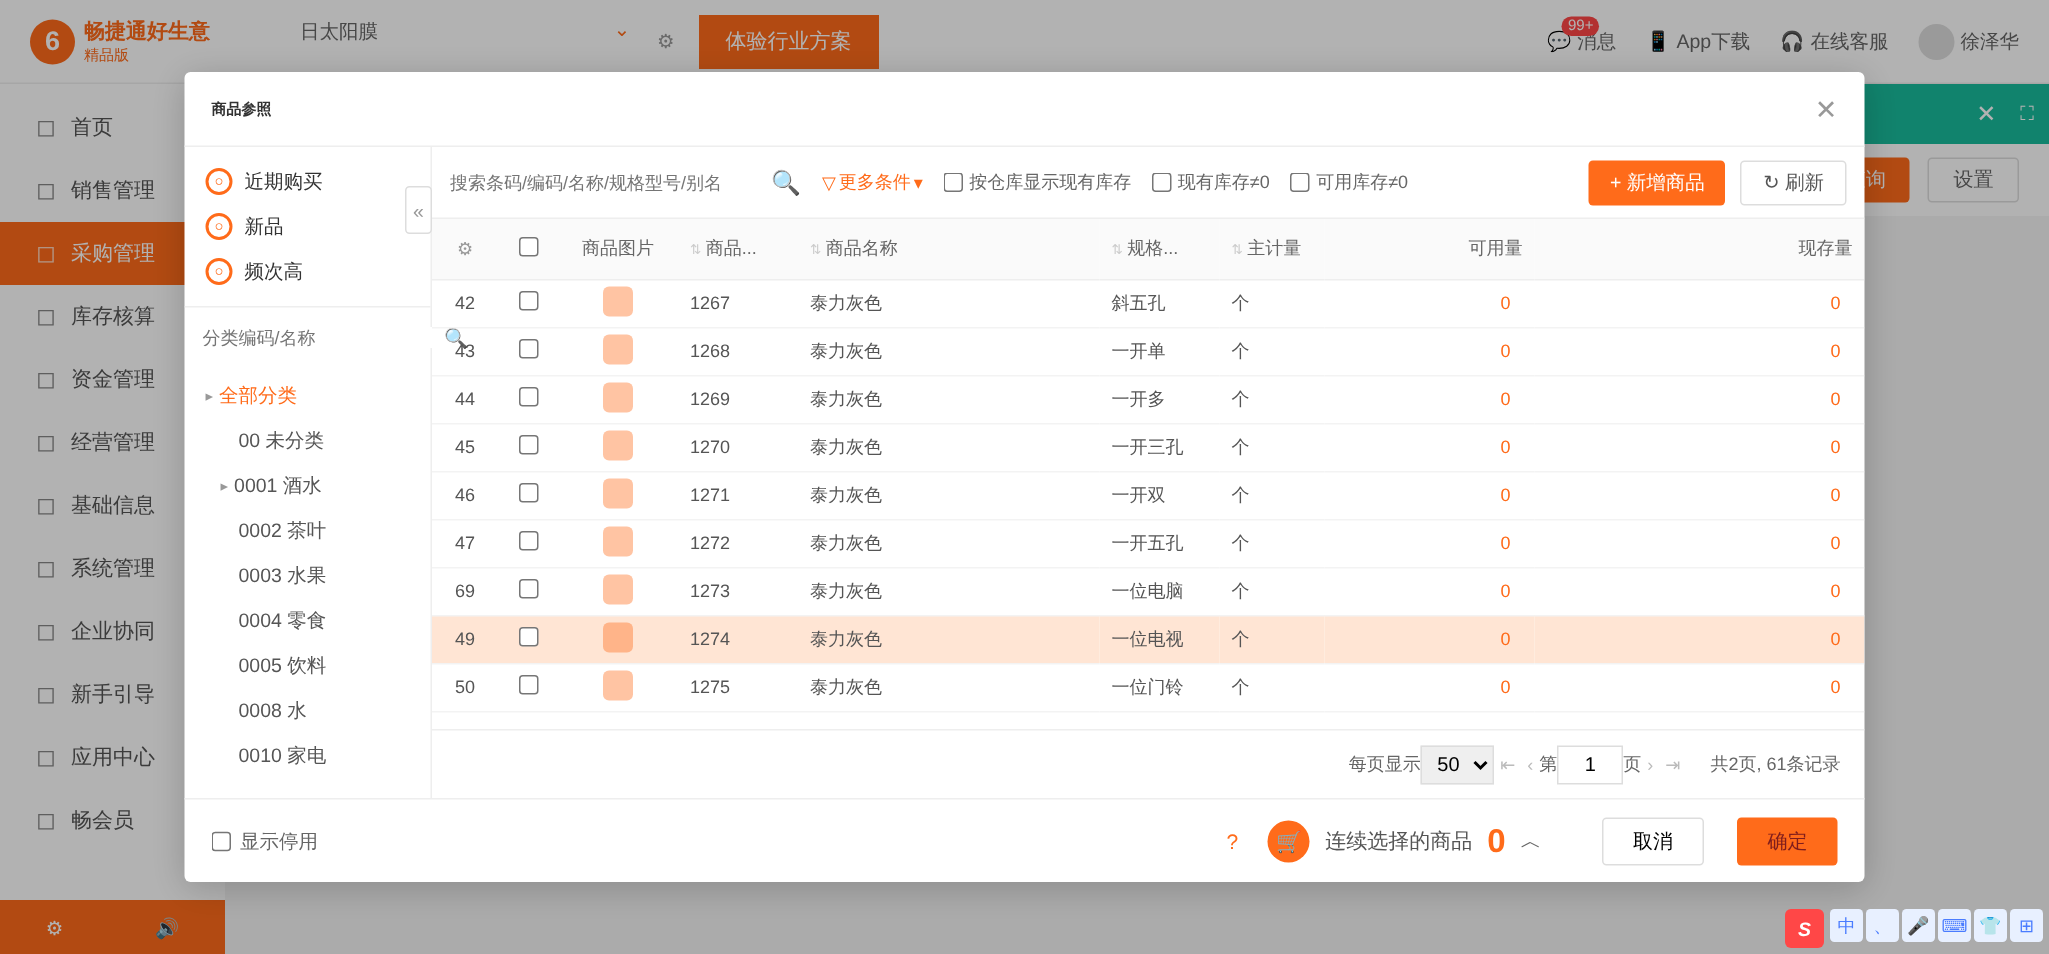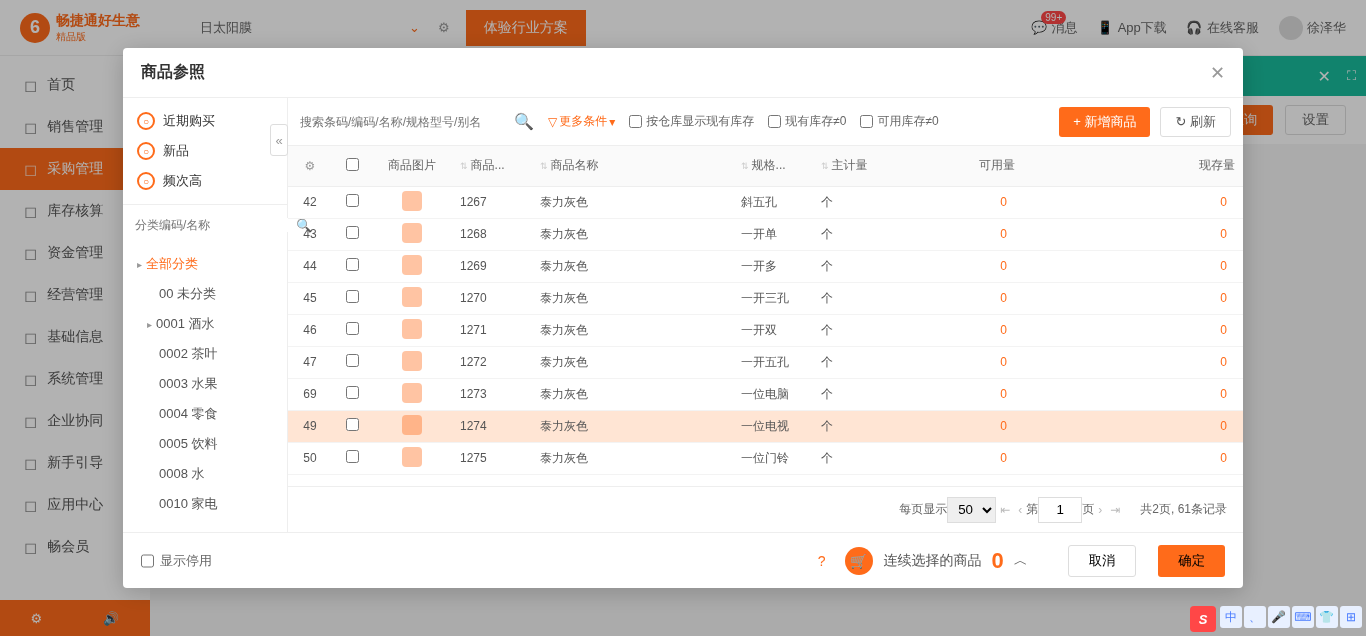--- a/index.html
+++ b/index.html
@@ -2,21 +2,21 @@
 <html><head>
   <meta charset="utf-8">
   <style>
     *{box-sizing:border-box;margin:0;padding:0;font-family:-apple-system,"Microsoft YaHei",sans-serif}
     body{background:#f5f5f5;font-size:13px;color:#333;width:1366px;height:636px;overflow:hidden;position:relative}
     .header{height:56px;background:#fff;display:flex;align-items:center;padding:0 20px;border-bottom:1px solid #eee;position:relative;z-index:1}
     .logo{display:flex;align-items:center;gap:6px}
     .logo-icon{width:30px;height:30px;background:#ff6b1a;border-radius:50%;display:flex;align-items:center;justify-content:center;color:#fff;font-weight:bold;font-size:18px}
     .logo-text{font-size:14px;color:#ff6b1a;font-weight:600}
     .logo-sub{font-size:10px;color:#ff6b1a}
-    .dropdown{margin-left:50px;width:240px;height:32px;display:flex;align-items:center;justify-content:space-between;padding:0 10px;cursor:pointer;color:#666}
+    .dropdown{margin-left:50px;width:240px;height:32px;display:flex;align-items:flex-start;justify-content:space-between;padding:0 10px;cursor:pointer;color:#666}
     .gear-h{margin-left:8px;color:#999;cursor:pointer}
     .exp-btn{margin-left:16px;background:#ff6b1a;color:#fff;border:none;height:36px;padding:0 18px;cursor:pointer;font-size:14px}
     .header-right{margin-left:auto;display:flex;align-items:center;gap:20px}
     .hr-item{display:flex;align-items:center;gap:4px;cursor:pointer;color:#666;font-size:13px;position:relative}
     .badge{position:absolute;top:-8px;left:10px;background:#ff4747;color:#fff;font-size:10px;padding:1px 4px;border-radius:8px}
     .avatar{width:24px;height:24px;background:#ddd;border-radius:50%}
     .layout{display:flex;height:580px}
     .sidebar{width:150px;background:#fff;padding-top:8px;position:relative}
     .sb-item{height:42px;display:flex;align-items:center;gap:10px;padding-left:24px;cursor:pointer;color:#555;font-size:14px}
     .sb-item.active{background:#ff6b1a;color:#fff}
@@ -27,21 +27,21 @@
     .tab-bar{height:40px;background:#19bc9c;display:flex;align-items:center;justify-content:flex-end;padding:0 10px;gap:16px;color:#fff}
     .tab-x{cursor:pointer;font-size:16px}
     .tab-exp{cursor:pointer}
     .tool-bar{height:48px;background:#fff;display:flex;align-items:center;justify-content:flex-end;gap:12px;padding:0 20px;margin-top:0}
     .btn-o{background:#ff6b1a;color:#fff;border:none;height:30px;padding:0 16px;border-radius:3px;cursor:pointer}
     .btn-w{background:#fff;color:#666;border:1px solid #ddd;height:30px;padding:0 16px;border-radius:3px;cursor:pointer}
     .refresh{color:#666;cursor:pointer;display:flex;align-items:center;gap:4px}
     .modal-mask{position:fixed;inset:0;background:rgba(0,0,0,.3);z-index:100;display:flex;align-items:flex-start;justify-content:center;padding-top:48px}
     .modal{width:1120px;height:540px;background:#fff;border-radius:4px;display:flex;flex-direction:column;box-shadow:0 4px 24px rgba(0,0,0,.2)}
     .modal-h{height:50px;display:flex;align-items:center;justify-content:space-between;padding:0 18px;border-bottom:1px solid #eee}
-    .modal-h h3{font-size:16px;font-weight:600}
+    .modal-h h3{font-size:10px;font-weight:600}
     .modal-close{cursor:pointer;color:#999;font-size:18px}
     .modal-body{flex:1;display:flex;overflow:hidden}
     .m-left{width:165px;border-right:1px solid #eee;display:flex;flex-direction:column}
     .quick-list{padding:8px 0;border-bottom:1px solid #eee}
     .quick-item{height:30px;display:flex;align-items:center;gap:8px;padding-left:14px;cursor:pointer;font-size:13px}
     .qi-icon{width:18px;height:18px;border:2px solid #ff6b1a;border-radius:50%;display:flex;align-items:center;justify-content:center;color:#ff6b1a;font-size:10px}
     .collapse-btn{position:absolute;margin-left:147px;margin-top:26px;width:18px;height:32px;border:1px solid #ddd;background:#fff;display:flex;align-items:center;justify-content:center;cursor:pointer;color:#999;border-radius:3px}
     .cat-search{height:40px;display:flex;align-items:center;padding:0 12px;gap:6px}
     .cat-search input{flex:1;border:none;outline:none;font-size:12px;color:#0f766e}
     .cat-search-icon{color:#ff6b1a;cursor:pointer}
@@ -75,21 +75,21 @@
     .pager input{width:44px;height:26px;border:1px solid #ddd;text-align:center}
     .pager .nav{cursor:pointer;color:#bbb;padding:0 4px}
     .modal-f{height:56px;border-top:1px solid #eee;display:flex;align-items:center;padding:0 18px}
     .show-stop{display:flex;gap:6px;font-size:13px;color:#666}
     .cont-sel{margin-left:auto;display:flex;align-items:center;gap:10px;font-size:14px;color:#555;margin-right:40px}
     .cart-icon{width:28px;height:28px;background:#ff6b1a;border-radius:50%;color:#fff;display:flex;align-items:center;justify-content:center}
     .count0{font-size:22px;font-weight:bold;color:#ff6b1a}
     .chev-up{cursor:pointer;color:#666}
     .help-icon{color:#ff6b1a;cursor:pointer;margin-right:10px}
     .btn-cancel{background:#fff;border:1px solid #ddd;height:32px;padding:0 20px;border-radius:3px;cursor:pointer;margin-right:22px}
-    .btn-ok{background:#ff6b1a;color:#000000;border:none;height:32px;padding:0 20px;border-radius:3px;cursor:pointer}
+    .btn-ok{background:#ff6b1a;color:#7f1d1d;border:none;height:32px;padding:0 20px;border-radius:3px;cursor:pointer}
     .ime-bar{position:fixed;bottom:4px;right:4px;display:flex;gap:4px;z-index:200}
     .ime-s{width:26px;height:26px;background:#ff4747;color:#fff;border-radius:4px;display:flex;align-items:center;justify-content:center;font-weight:bold;font-style:italic}
     .ime-i{width:22px;height:22px;background:#e8f0ff;border-radius:3px;display:flex;align-items:center;justify-content:center;color:#4a7cff;font-size:12px}
   </style>
 </head>
 <body>
 
 <div class="header">
   <div class="logo">
     <div class="logo-icon">6</div>

